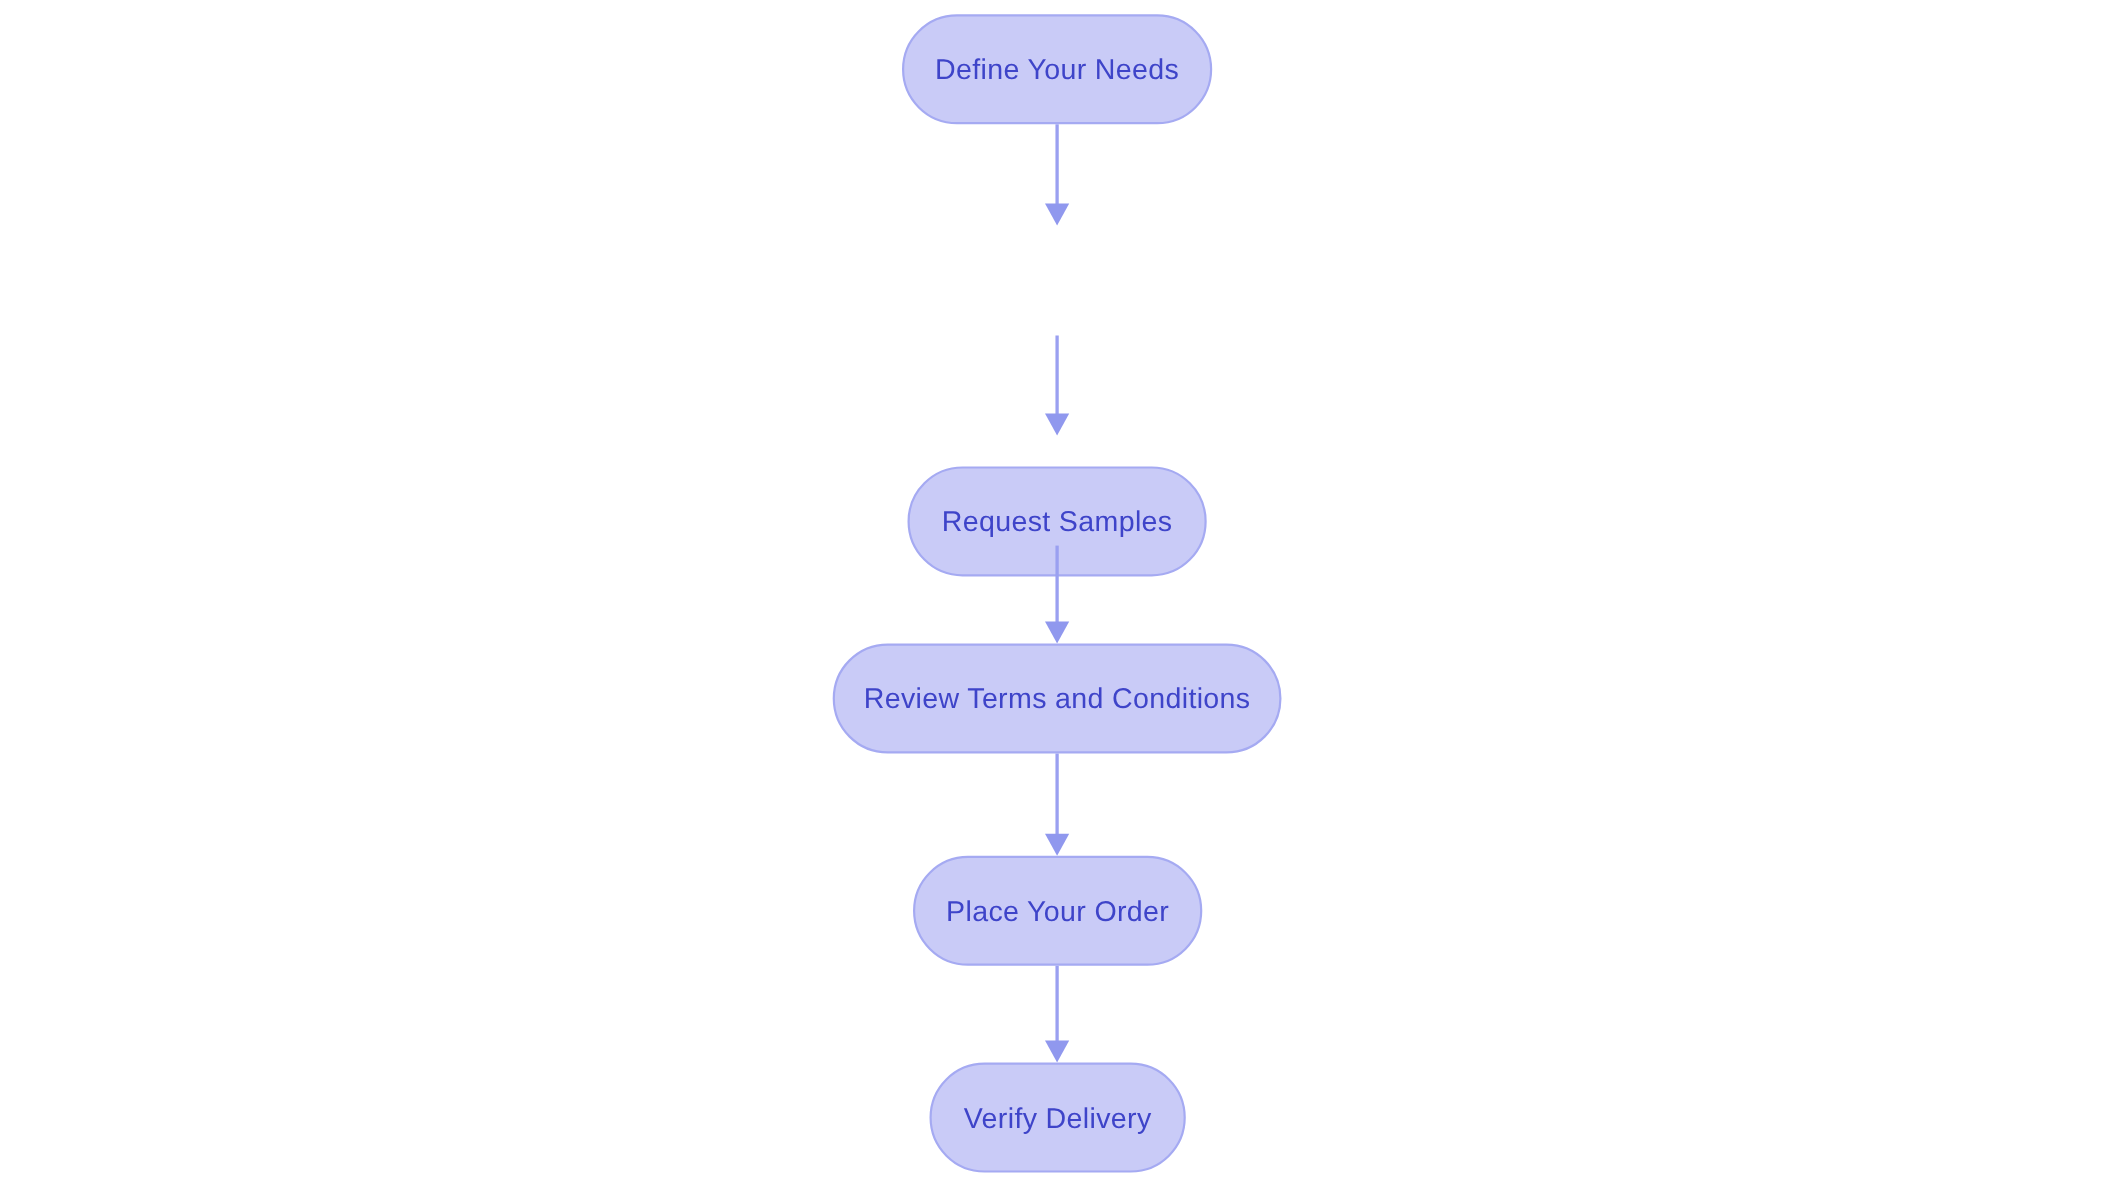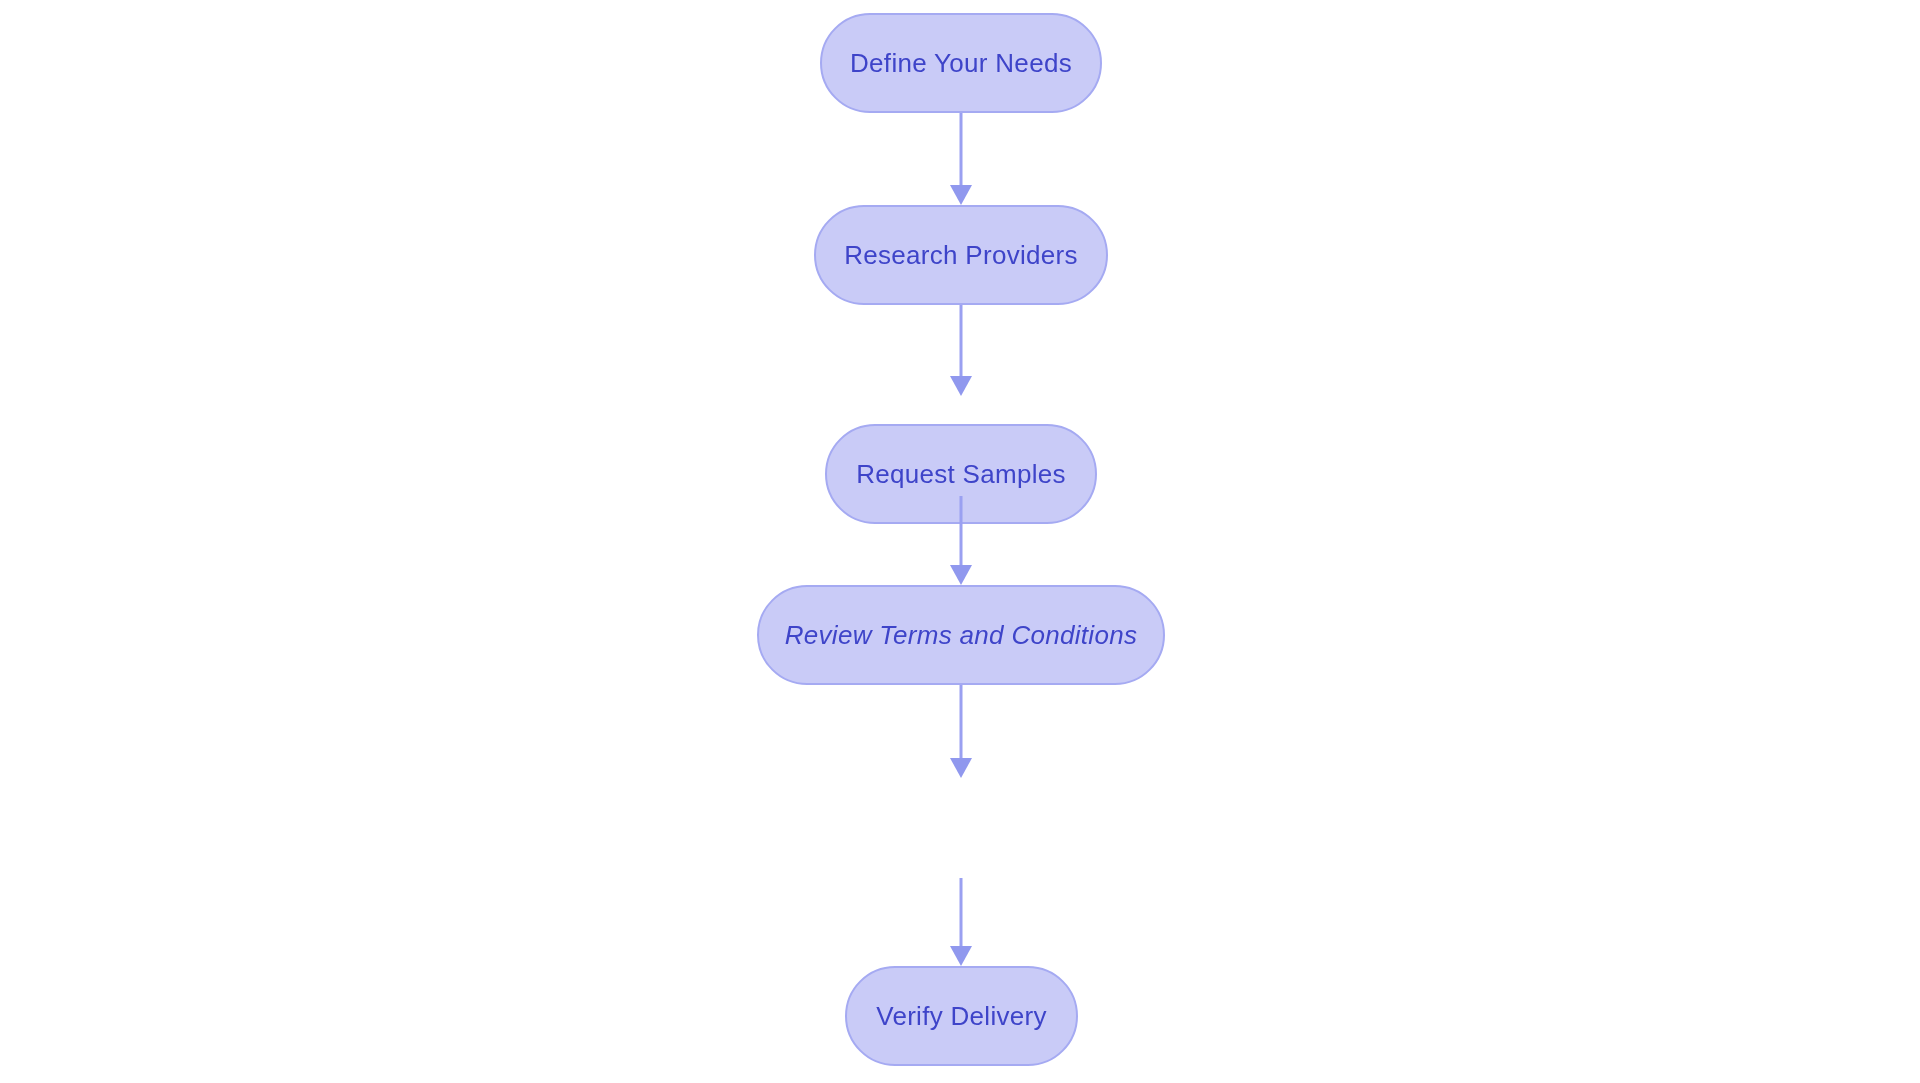--- a/index.html
+++ b/index.html
@@ -30,21 +30,21 @@
     color: #3e44c9;
     font-size: 26px;
     font-weight: 400;
     letter-spacing: 0.3px;
     white-space: nowrap;
     text-align: center;
   }
   .n1 { left: 820px; top: 13px;  width: 282px; }
   .n2 { left: 814px; top: 205px; width: 294px; }
   .n3 { left: 825px; top: 396px; width: 272px; margin-top: 28px; }
-  .n4 { left: 757px; top: 585px; width: 408px; font-style: italic; }
+  .n4 { left: 757px; top: 585px; width: 408px; }
   .n5 { left: 830px; top: 778px; width: 263px; }
   .n6 { left: 845px; top: 966px; width: 233px; justify-content: center; }
 
   .arrow {
     position: absolute;
     left: 950px;
     width: 22px;
   }
   .a1 { top: 113px; height: 92px; }
   .a2 { top: 305px; height: 91px; }
@@ -80,23 +80,20 @@
 
   <div class="node n1">
     <span class="node-label">Define Your Needs</span>
   </div>
 
   <div class="arrow a1">
     <div class="arrow-shaft"></div>
     <div class="arrow-head"></div>
   </div>
 
-  <div class="node n2">
-    <span class="node-label">Research Providers</span>
-  </div>
 
   <div class="arrow a2">
     <div class="arrow-shaft"></div>
     <div class="arrow-head"></div>
   </div>
 
   <div class="node n3">
     <span class="node-label">Request Samples</span>
   </div>
 
@@ -107,20 +104,23 @@
 
   <div class="node n4">
     <span class="node-label">Review Terms and Conditions</span>
   </div>
 
   <div class="arrow a4">
     <div class="arrow-shaft"></div>
     <div class="arrow-head"></div>
   </div>
 
+  <div class="node n5">
+    <span class="node-label">Place Your Order</span>
+  </div>
 
   <div class="arrow a5">
     <div class="arrow-shaft"></div>
     <div class="arrow-head"></div>
   </div>
 
   <div class="node n6">
     <span class="node-label">Verify Delivery</span>
   </div>
 

